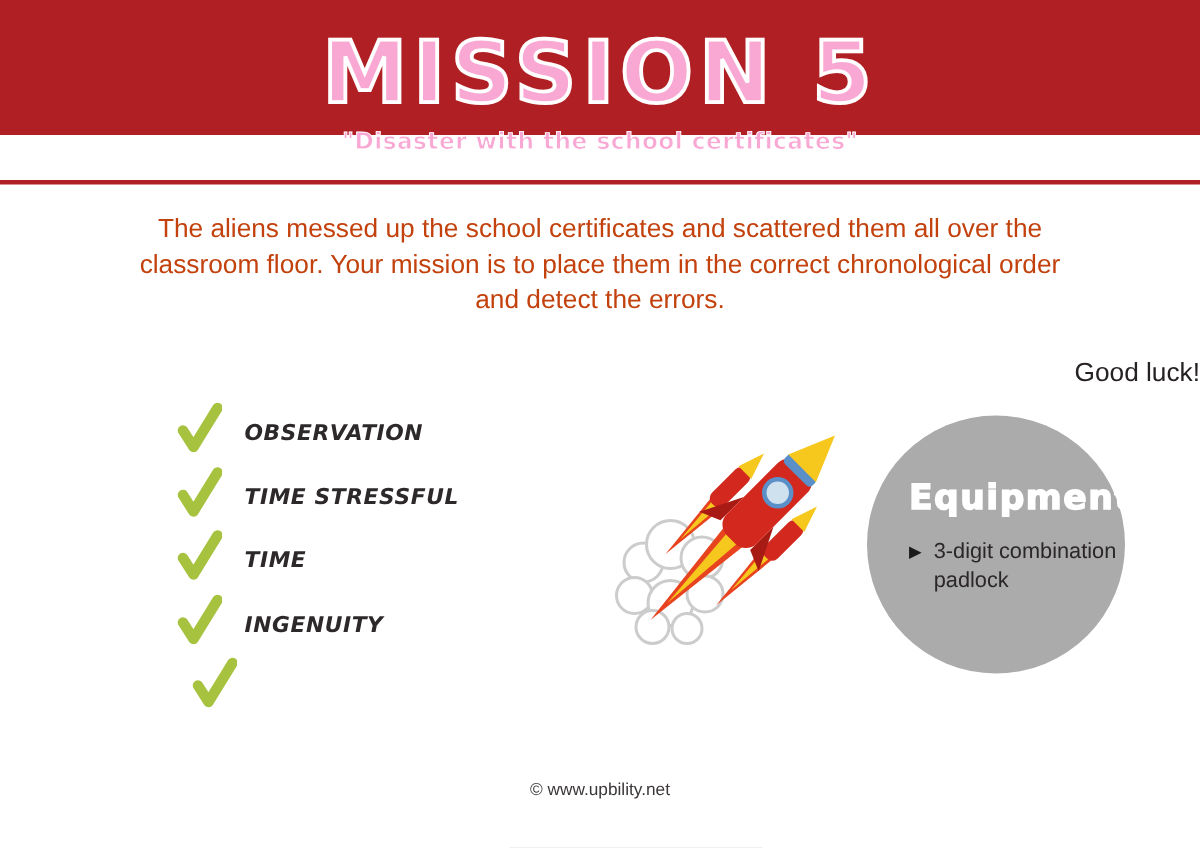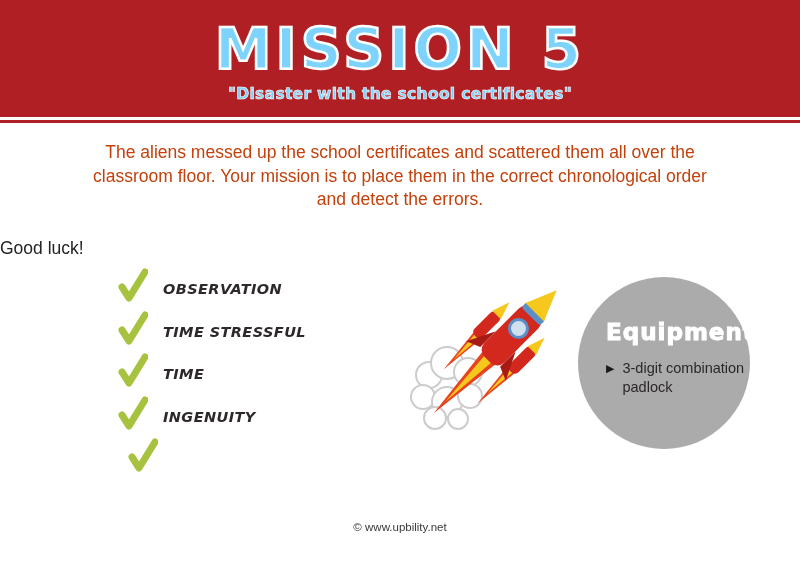--- a/index.html
+++ b/index.html
@@ -13,24 +13,24 @@
     background: #ffffff;
     overflow: hidden;
     font-family: "Liberation Sans", sans-serif;
   }
 
   
   .header {
     position: absolute;
     left: 0; top: 0;
     width: 800px;
-    height: 117px;
+    height: 90px;
     background: var(--header-red, #b01f24);
     text-align: center;
-    color: #7dd3fc;
+    color: #f9a8d4;
   }
   .header h1 {
     margin: 0;
     padding-top: 21px;
     font-family: "DejaVu Sans", sans-serif;
     font-weight: bold;
     font-size: 57px;
     line-height: 1;
     letter-spacing: 4px;
     -webkit-text-stroke: 2.5px #ffffff;
@@ -60,21 +60,21 @@
     text-align: center;
     font-size: 17.5px;
     line-height: 23.5px;
     color: #c2410c;
   }
   .goodluck {
     position: absolute;
     left: 0; top: 238px;
     width: 800px;
     margin: 0;
-    text-align: left;
+    text-align: right;
     font-size: 17.5px;
     color: #262223;
   }
 
   
   .skills {
     position: absolute;
     left: 118px; top: 268px;
     margin: 0; padding: 0;
     list-style: none;

